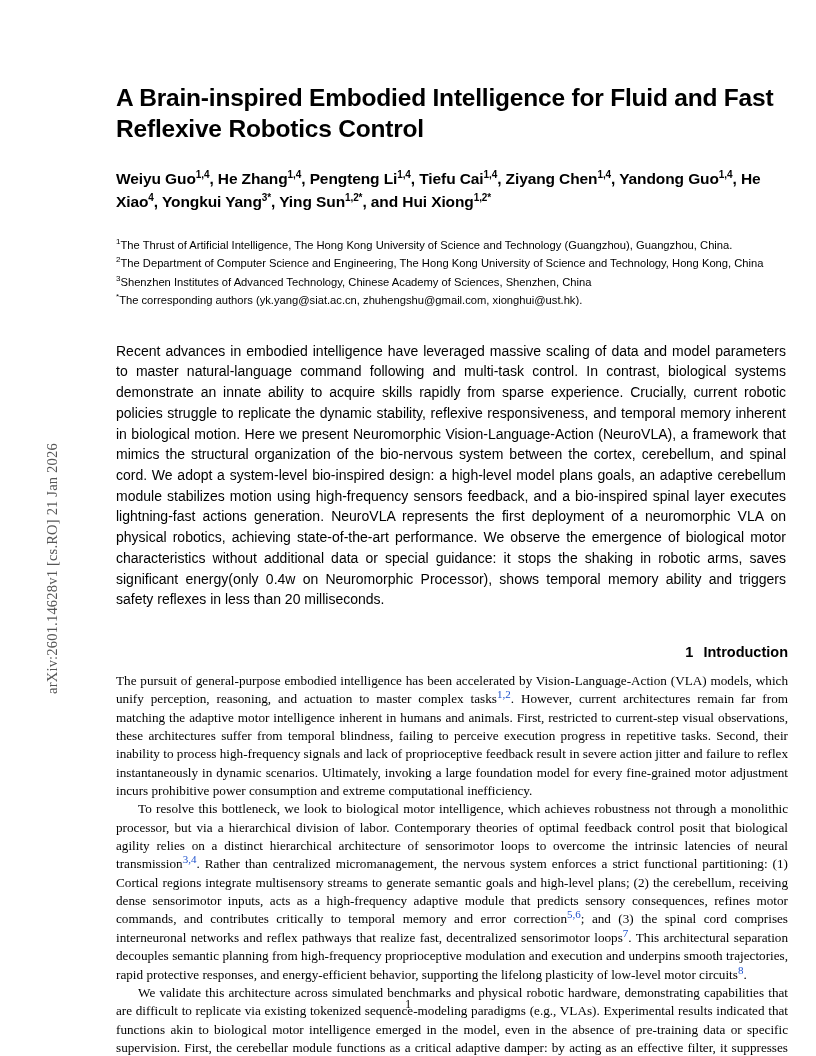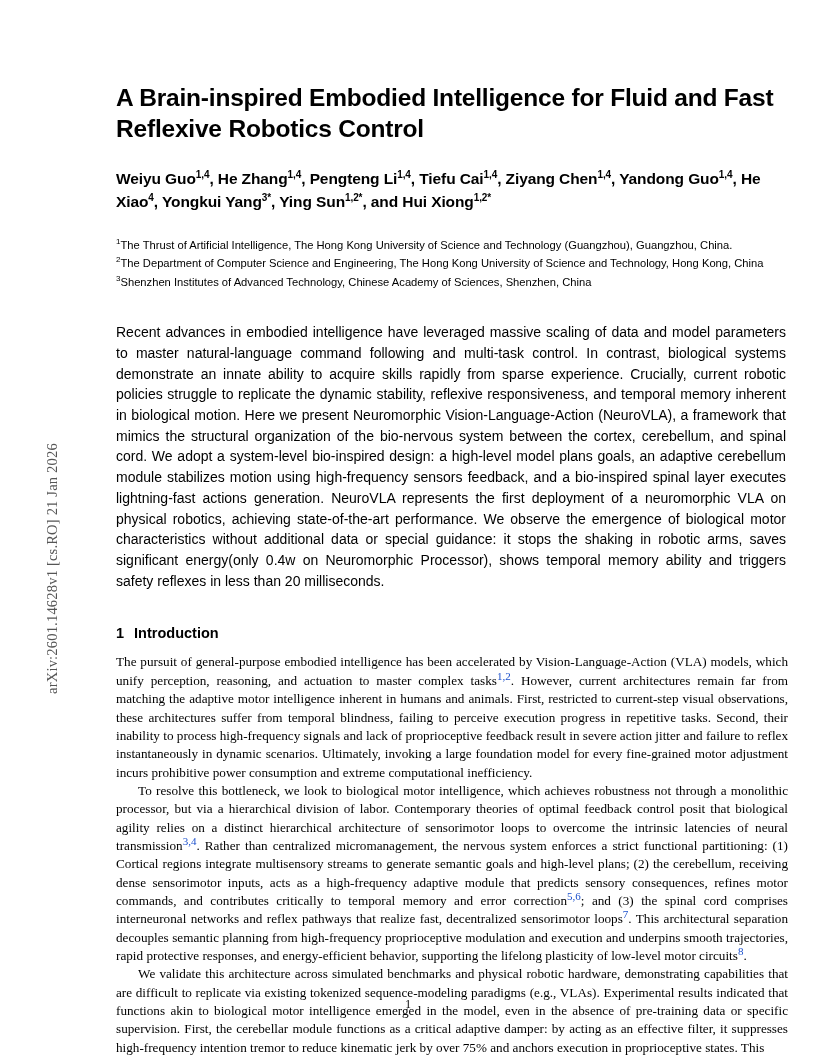--- a/index.html
+++ b/index.html
@@ -92,20 +92,21 @@
     text-align: justify;
     margin-top: 32px;
     padding-right: 2px;
   }
 
   .intro-head {
     font-family: "Liberation Sans", sans-serif;
     font-weight: bold;
     font-size: 14.5px;
     margin-top: 34px;
+    text-align: right;
   }
   .intro-head .num {
     margin-right: 10px;
   }
 
   .body-text {
     font-family: "Liberation Serif", serif;
     font-size: 13.2px;
     line-height: 1.39;
     text-align: justify;
@@ -146,20 +147,21 @@
 <div class="page">
 
   <h1 class="title">A Brain-inspired Embodied Intelligence for Fluid and Fast Reflexive Robotics Control</h1>
 
   <div class="authors">Weiyu Guo<sup>1,4</sup>, He Zhang<sup>1,4</sup>, Pengteng Li<sup>1,4</sup>, Tiefu Cai<sup>1,4</sup>, Ziyang Chen<sup>1,4</sup>, Yandong Guo<sup>1,4</sup>, He Xiao<sup>4</sup>, Yongkui Yang<sup>3*</sup>, Ying Sun<sup>1,2*</sup>, and Hui Xiong<sup>1,2*</sup></div>
 
   <div class="affiliations">
     <div><sup>1</sup>The Thrust of Artificial Intelligence, The Hong Kong University of Science and Technology (Guangzhou), Guangzhou, China.</div>
     <div><sup>2</sup>The Department of Computer Science and Engineering, The Hong Kong University of Science and Technology, Hong Kong, China</div>
     <div><sup>3</sup>Shenzhen Institutes of Advanced Technology, Chinese Academy of Sciences, Shenzhen, China</div>
+    <div><sup>*</sup>The corresponding authors (yk.yang@siat.ac.cn, zhuhengshu@gmail.com, xionghui@ust.hk).</div>
   </div>
 
 
   <div class="abstract">Recent advances in embodied intelligence have leveraged massive scaling of data and model parameters to master natural-language command following and multi-task control. In contrast, biological systems demonstrate an innate ability to acquire skills rapidly from sparse experience. Crucially, current robotic policies struggle to replicate the dynamic stability, reflexive responsiveness, and temporal memory inherent in biological motion. Here we present Neuromorphic Vision-Language-Action (NeuroVLA), a framework that mimics the structural organization of the bio-nervous system between the cortex, cerebellum, and spinal cord. We adopt a system-level bio-inspired design: a high-level model plans goals, an adaptive cerebellum module stabilizes motion using high-frequency sensors feedback, and a bio-inspired spinal layer executes lightning-fast actions generation. NeuroVLA represents the first deployment of a neuromorphic VLA on physical robotics, achieving state-of-the-art performance. We observe the emergence of biological motor characteristics without additional data or special guidance: it stops the shaking in robotic arms, saves significant energy(only 0.4w on Neuromorphic Processor), shows temporal memory ability and triggers safety reflexes in less than 20 milliseconds.</div>
 
   <div class="intro-head">
     <span class="num">1</span><span>Introduction</span>
   </div>
 
   <div class="body-text">

